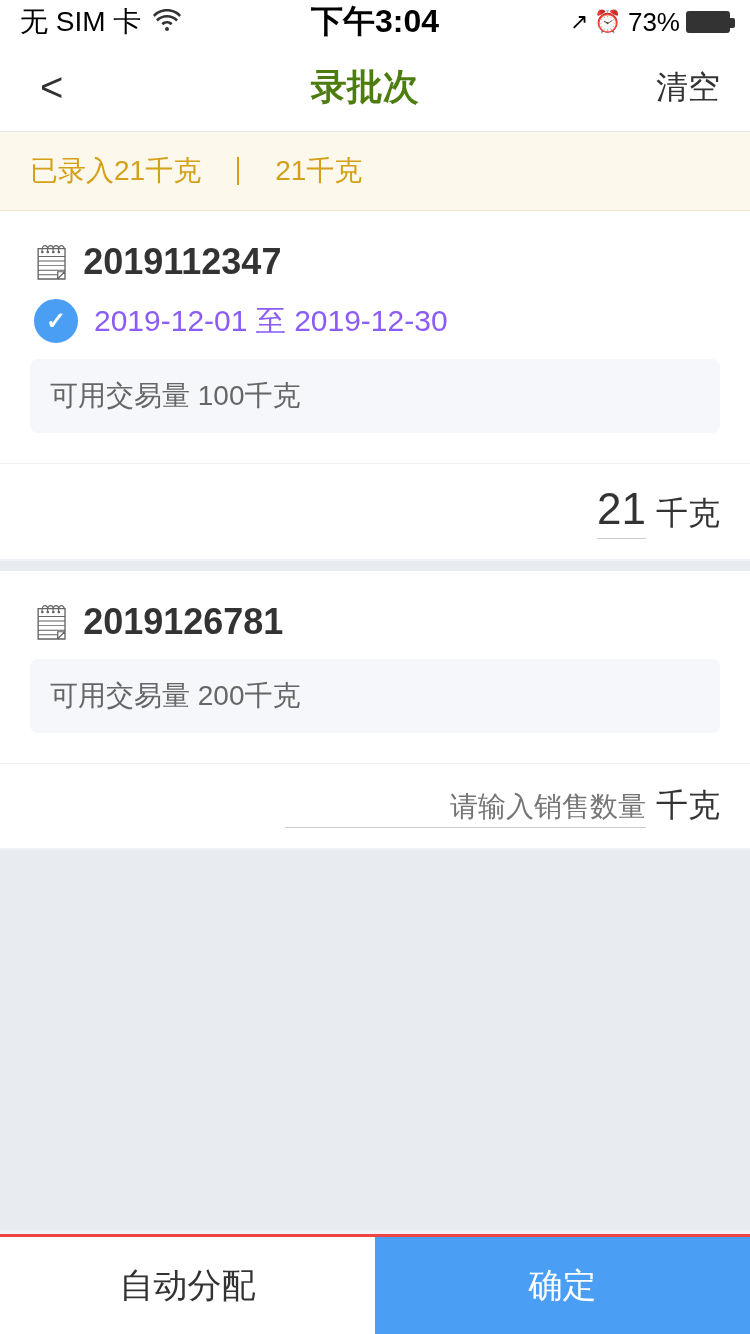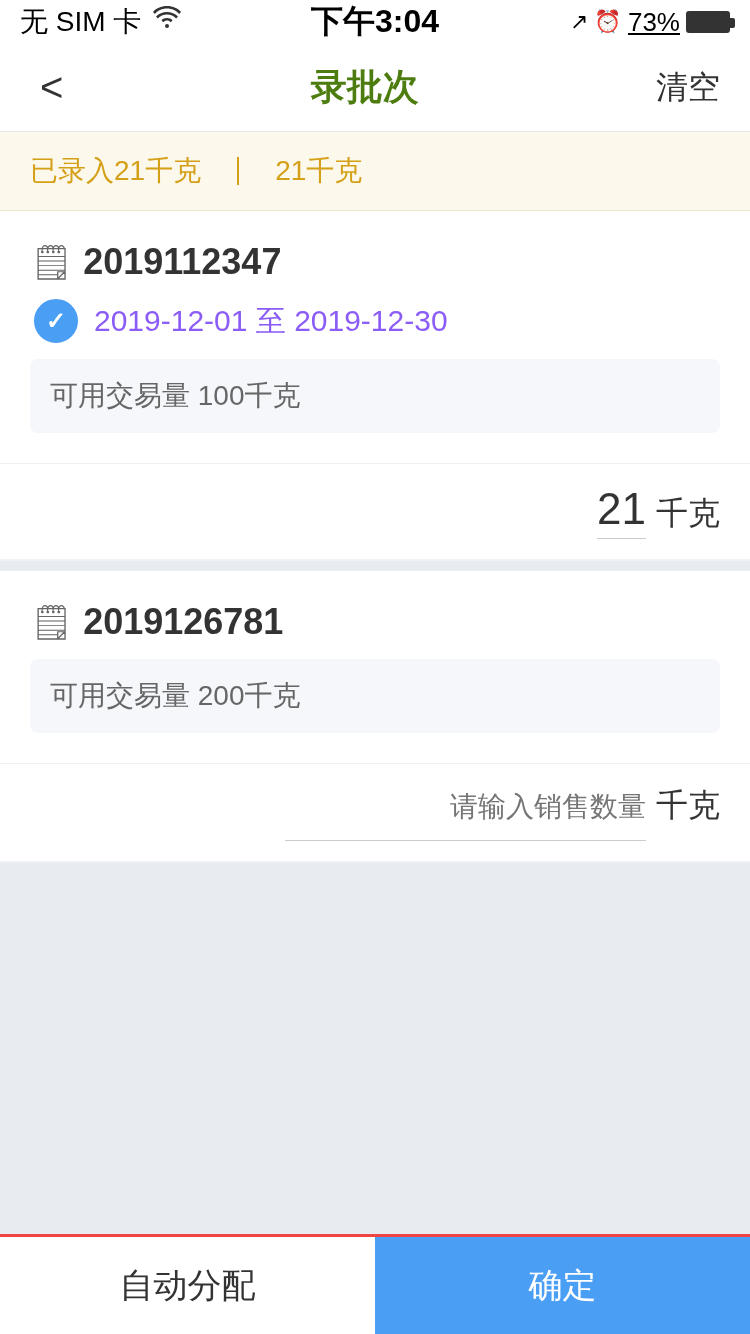--- a/index.html
+++ b/index.html
@@ -17,21 +17,21 @@
       height: 44px;
       background: #fff;
       display: flex;
       align-items: center;
       justify-content: space-between;
       padding: 0 20px;
       font-size: 28px;
     }
     .status-left {
       display: flex;
-      align-items: flex-start;
+      align-items: center;
       gap: 12px;
       font-size: 28px;
       font-weight: 500;
     }
     .status-center {
       font-size: 32px;
       font-weight: 600;
       position: absolute;
       left: 50%;
       transform: translateX(-50%);
@@ -199,21 +199,21 @@
       text-align: right;
       background: transparent;
       min-width: 200px;
     }
     .input-unit {
       font-size: 32px;
       color: #333;
     }
     .input-underline {
       border-bottom: 1px solid #ccc;
-      padding-bottom: 17px;
+      padding-bottom: 4px;
       display: flex;
       align-items: flex-start;
       gap: 10px;
     }
 
     
     .gray-area {
       background: #e8ecf0;
       flex: 1;
       min-height: 400px;
@@ -268,21 +268,21 @@
         <path d="M14 12c-2.2 0-4.2.9-5.6 2.3l1.9 1.9c1-1 2.3-1.6 3.7-1.6s2.7.6 3.7 1.6l1.9-1.9C18.2 12.9 16.2 12 14 12z" fill="#333"></path>
         <path d="M14 6C9.8 6 5.9 7.7 3 10.5l1.9 1.9C7.1 10.2 10.4 8.5 14 8.5s6.9 1.7 9.1 3.9L25 10.5C22.1 7.7 18.2 6 14 6z" fill="#333"></path>
         <path d="M14 0C8.1 0 2.8 2.4 0 6.1l1.9 1.9C4.4 4.7 9 2.5 14 2.5s9.6 2.2 12.1 5.5L28 6.1C25.2 2.4 19.9 0 14 0z" fill="#333"></path>
       </svg>
     </span>
   </div>
   <div class="status-center">下午3:04</div>
   <div class="status-right">
     <span style="font-size:22px;">↗</span>
     <span style="font-size:22px;">⏰</span>
-    <span style="font-size:26px;text-decoration:underline;">73%</span>
+    <span style="font-size:26px;">73%</span>
     <span style="display:inline-block;width:44px;height:22px;border:2px solid #333;border-radius:3px;position:relative;background:#333;">
       <span style="position:absolute;right:-7px;top:5px;width:5px;height:10px;background:#333;border-radius:0 2px 2px 0;"></span>
     </span>
   </div>
 </div>
 
 <div class="nav-bar">
   <span class="nav-back">&lt;</span>
   <span class="nav-title">录批次</span>
   <span class="nav-clear">清空</span>

